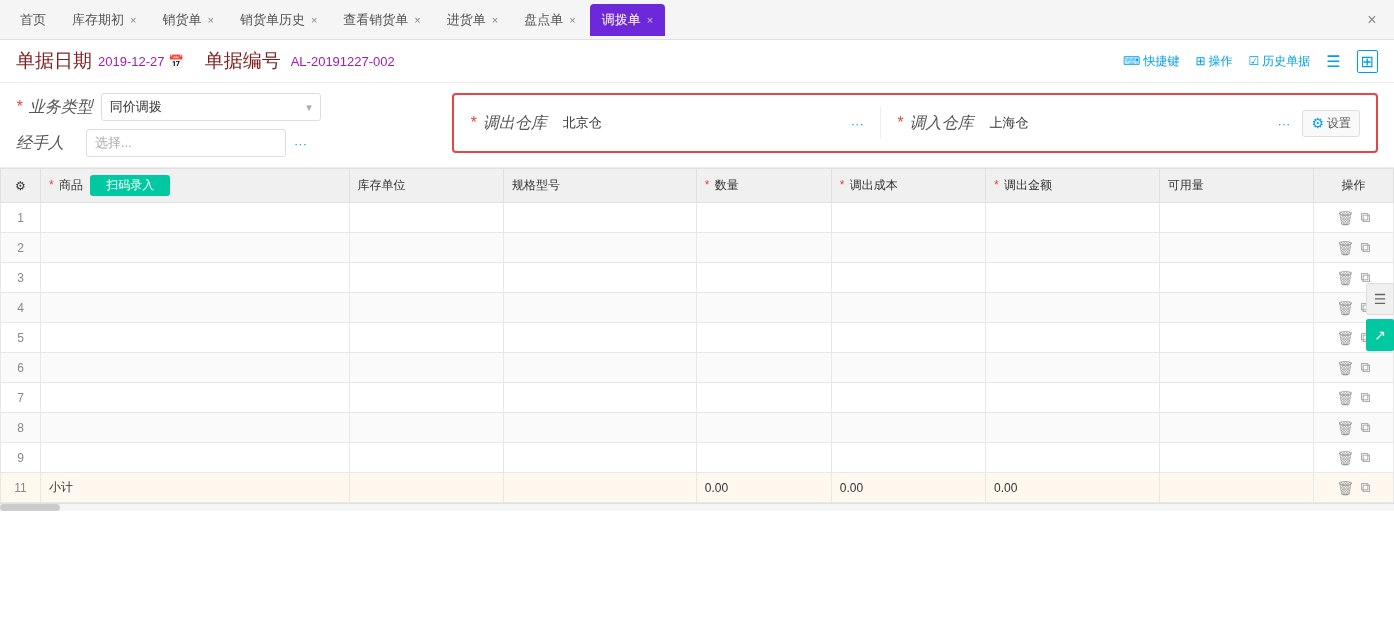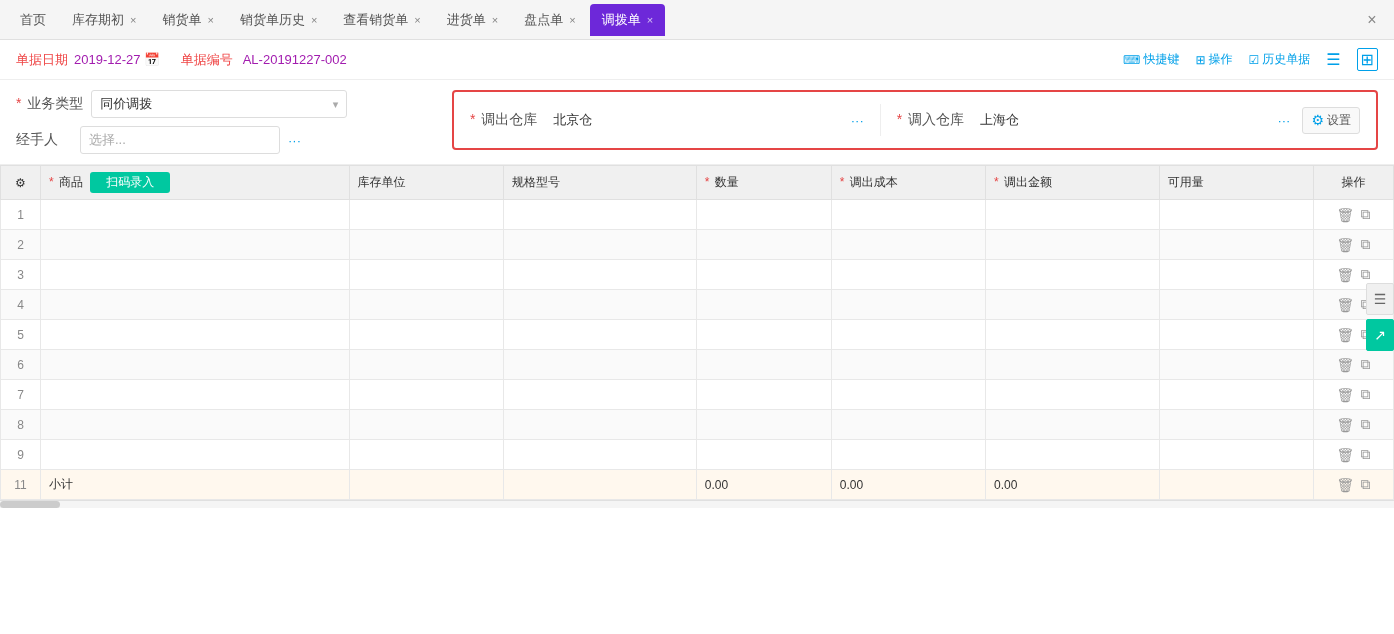--- a/index.html
+++ b/index.html
@@ -21,34 +21,34 @@
     .tab-bar-close {
       margin-left: auto; width: 28px; height: 28px; display: flex; align-items: center;
       justify-content: center; cursor: pointer; font-size: 16px; color: #888;
     }
 
     
     .toolbar {
       display: flex; align-items: center; padding: 8px 16px; border-bottom: 1px solid #eee;
       background: #fff;
     }
-    .toolbar-label { color: #ef4444; margin-right: 6px; font-size: 13px; }
+    .toolbar-label { color: #7f1d1d; margin-right: 6px; font-size: 19px; }
     .toolbar-value { color: #a21caf; font-weight: 500; margin-right: 4px; }
     .date-icon { color: #00a0e9; margin-right: 12px; cursor: pointer; }
     .toolbar-right { margin-left: auto; display: flex; align-items: center; gap: 16px; color: #00a0e9; font-size: 12px; }
     .toolbar-right span { cursor: pointer; display: flex; align-items: center; gap: 3px; }
 
     
     .form-area {
       display: flex; align-items: flex-start; padding: 10px 16px; gap: 0;
       border-bottom: 1px solid #eee; position: relative;
     }
     .form-left { display: flex; flex-direction: column; gap: 8px; min-width: 420px; }
     .form-row { display: flex; align-items: center; gap: 8px; }
-    .form-label { color: #555; font-size: 14px; }
+    .form-label { color: #555; font-size: 16px; font-style: italic; }
     .required { color: #e54545; margin-right: 2px; }
     .form-select {
       display: flex; align-items: center; gap: 4px;
       min-width: 200px; padding: 4px 8px; border: 1px solid #ddd;
       border-radius: 3px; background: #fff; cursor: pointer; color: #333;
     }
     .form-select .chevron { margin-left: auto; color: #aaa; font-size: 11px; }
     .form-more { color: #00a0e9; cursor: pointer; font-size: 13px; }
     .form-input-placeholder { color: #aaa; }
 
@@ -193,21 +193,21 @@
     </div>
   </div>
 
   <div class="form-area">
     <div class="form-left">
       <div class="form-row">
         <span class="form-label">
           <span class="required">*</span>
           <span>业务类型</span>
         </span>
-        <div class="form-select" style="width:256px;gap:44px;">
+        <div class="form-select" style="width:220px;gap:44px;">
           <span>同价调拨</span>
           <span class="chevron">▾</span>
         </div>
       </div>
       <div class="form-row">
         <span class="form-label">
           <span>经手人</span>
         </span>
         <div class="form-select" style="width:192px; margin-left:14px;">
           <span class="form-input-placeholder">选择...</span>

